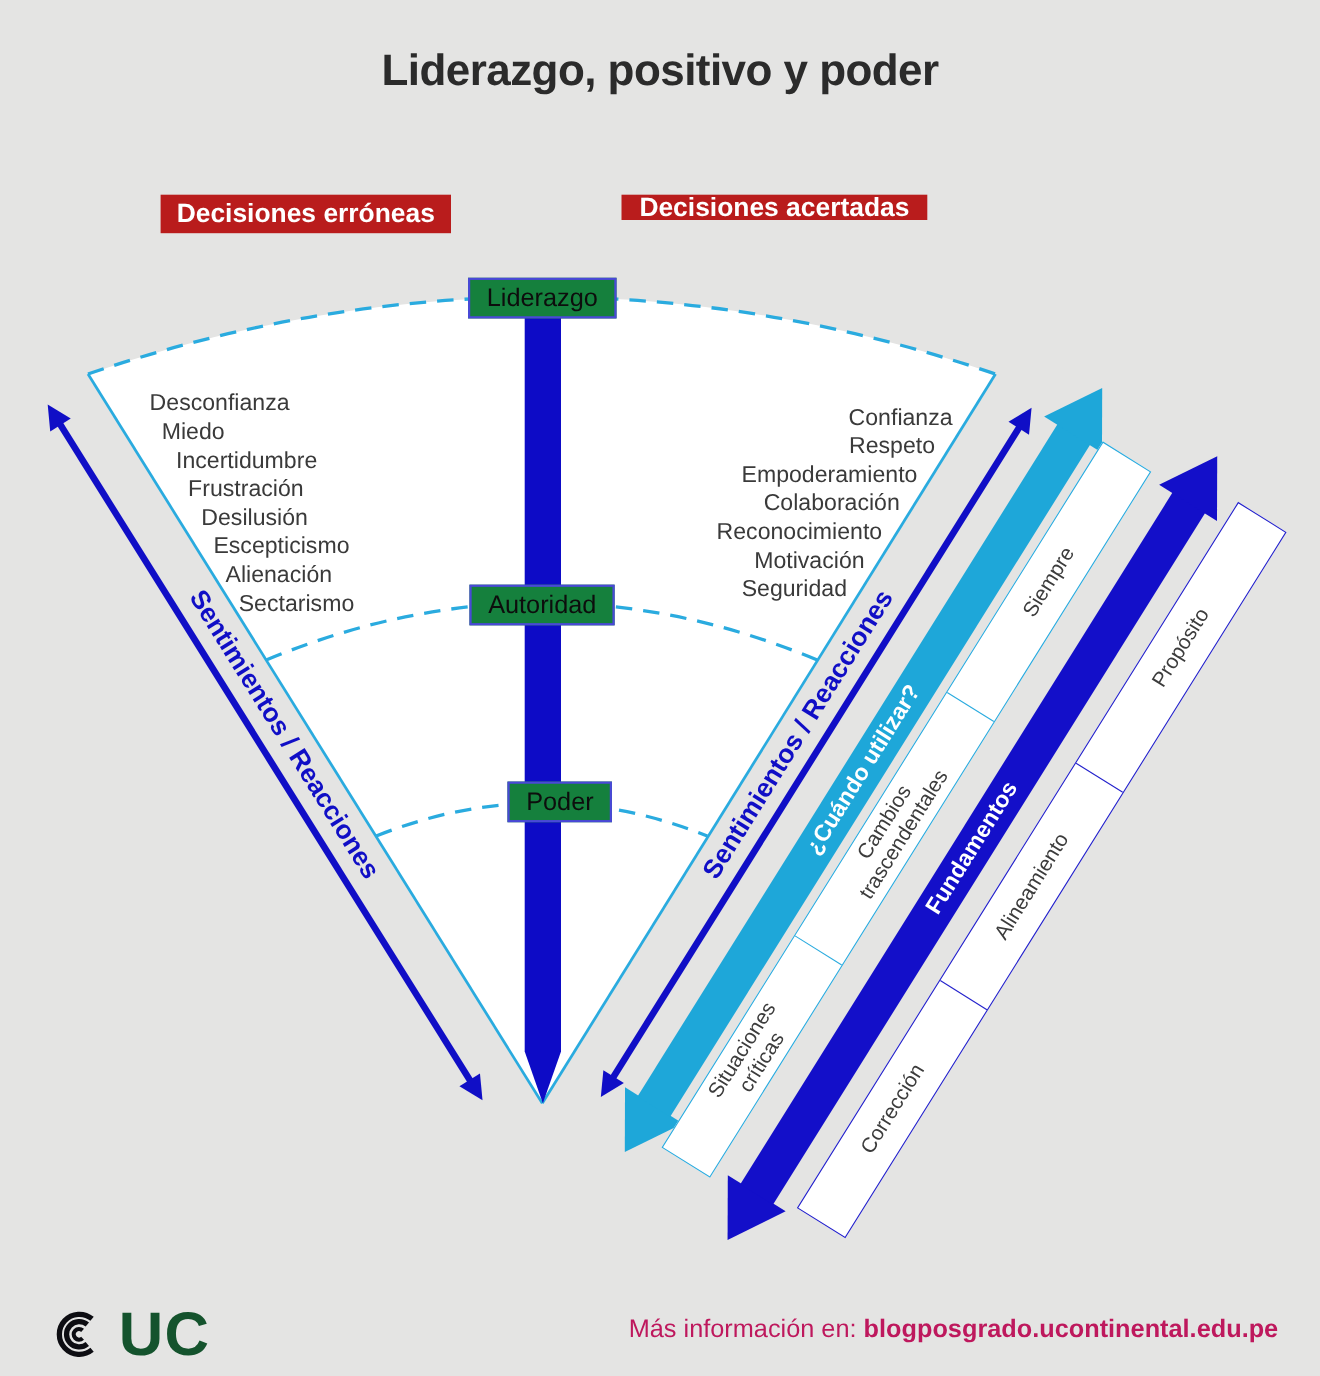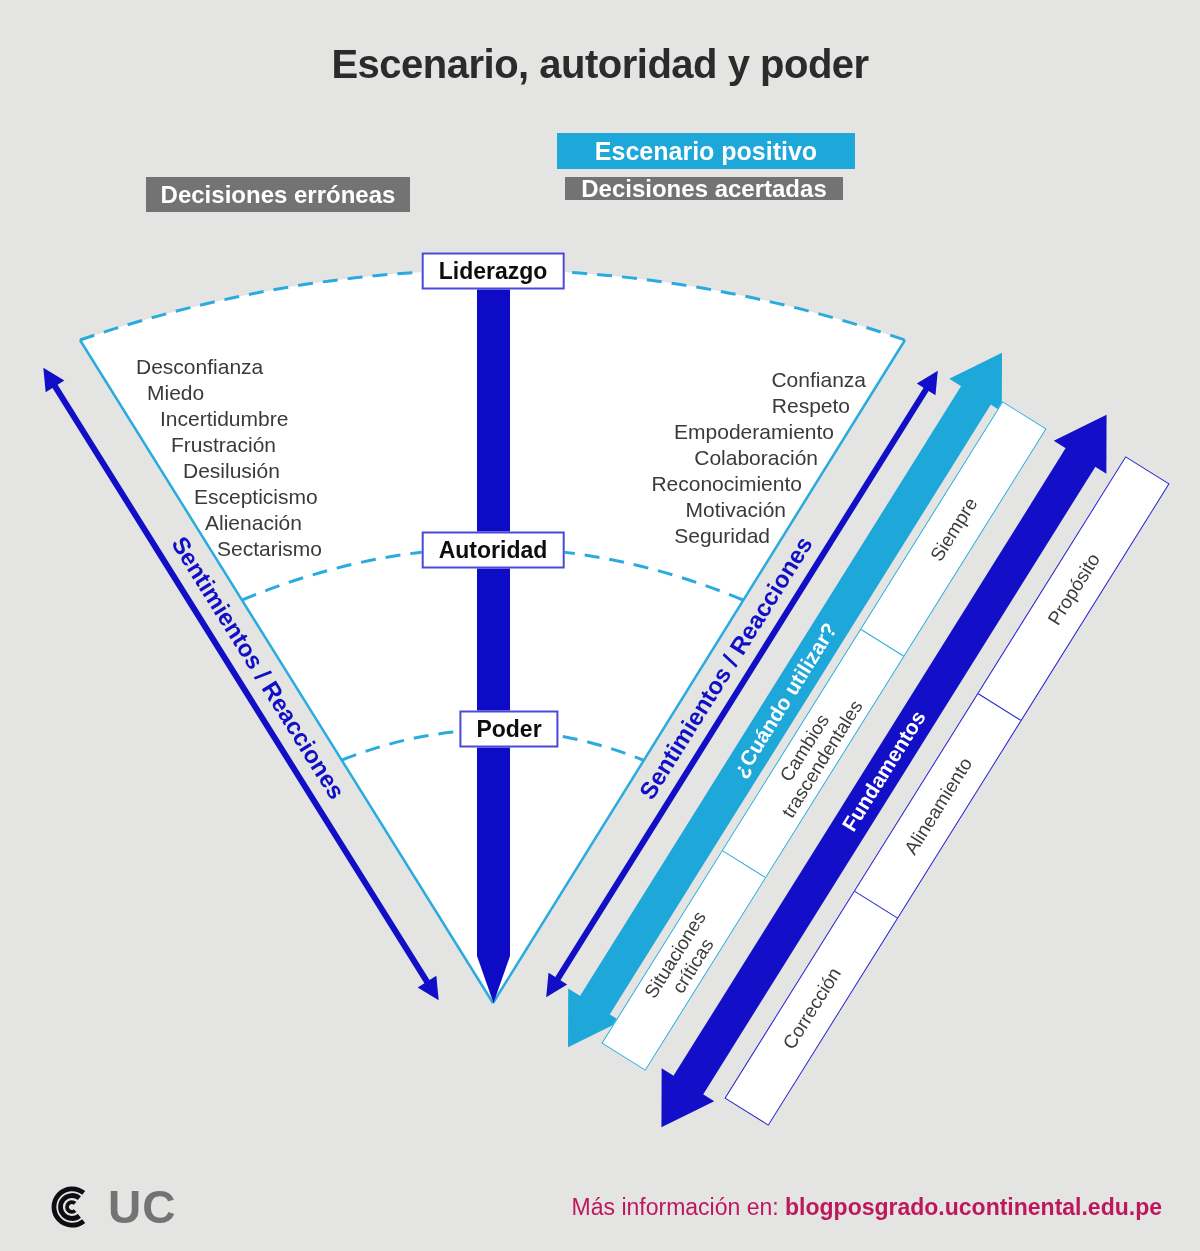--- a/index.html
+++ b/index.html
@@ -20,34 +20,34 @@
   
   .title{
     position:absolute; left:0; right:0; top:42px; text-align:center;
     font-size:40px; font-weight:700; color:var(--ink); letter-spacing:-0.5px;
   }
   .badge{
     position:absolute; display:flex; align-items:center; justify-content:center;
     color:#fff; font-weight:700; white-space:nowrap;
   }
   .badge.cyan{ background:var(--cyan); font-size:25px; }
-  .badge.dark{ background:#737373; font-size:24px; }
+  .badge.dark{ background:#b91c1c; font-size:24px; }
   .b-neg-light{ left:128px; top:133px; width:299px; height:36px; }
   .b-neg-dark { left:146px; top:177px; width:264px; height:35px; }
   .b-pos-light{ left:557px; top:133px; width:298px; height:36px; }
   .b-pos-dark { left:565px; top:177px; width:278px; height:23px; }
 
   
   svg.diagram{ position:absolute; left:0; top:0; z-index:1; }
 
   
   .axis-box{
-    position:absolute; z-index:4; background:#ffffff;
+    position:absolute; z-index:4; background:#15803d;
     border:2px solid var(--boxborder);
-    font-weight:700; font-size:23px; color:#0d0d0d;
+    font-weight:400; font-size:23px; color:#0d0d0d;
     padding:3px 15px; white-space:nowrap;
     transform:translate(-50%,-50%);
   }
 
   
   .feel-list{ position:absolute; z-index:3; font-size:21px; color:var(--listink); line-height:26px; }
   .feel-list div{ white-space:nowrap; }
   .list-left{ left:136px; top:354px; text-align:left; }
   .list-left div:nth-child(1){ margin-left:0; }
   .list-left div:nth-child(2){ margin-left:11px; }
@@ -107,36 +107,35 @@
   .thin-right { left:742px; top:684px; width:739px; }
   .cuando     { left:785px; top:700px; width:819px; }
   .fundam     { left:884px; top:771px; width:840px; }
   .strip-when { left:824px; top:736px; width:755px; height:50px; }
   .strip-fund { left:947px; top:791px; width:755px; height:50px; }
   .sent-left  { left:258px; top:668px; transform:translate(-50%,-50%) rotate(58deg); }
   .sent-right { left:726px; top:668px; transform:translate(-50%,-50%) rotate(-58deg); }
 
   
   .footer-logo{ position:absolute; left:46px; top:1180px; display:flex; align-items:center; gap:10px; z-index:3;}
-  .footer-logo .uc-text{ font-size:46px; font-weight:700; color:#737373; letter-spacing:1px; }
+  .footer-logo .uc-text{ font-size:56px; font-weight:700; color:#14532d; letter-spacing:1px; }
   .footer-info{
     position:absolute; right:38px; top:1194px; z-index:3;
     font-size:23px; color:#be185d; white-space:nowrap;
   }
   .footer-info b{ font-weight:700; }
 </style>
 </head>
 <body>
 
 <div class="canvas">
 
-  <div class="title">Escenario, autoridad y poder</div>
+  <div class="title">Liderazgo, positivo y poder</div>
 
   <div class="badge dark b-neg-dark">Decisiones erróneas</div>
-  <div class="badge cyan b-pos-light">Escenario positivo</div>
   <div class="badge dark b-pos-dark">Decisiones acertadas</div>
 
   <svg class="diagram" width="1200" height="1251" viewBox="0 0 1200 1251">
     <path d="M493,1003 L80,340 Q493,200 905,340 Z" fill="#ffffff" stroke="none"></path>
     <path d="M80,340 Q493,200 905,340" fill="none" stroke="#2aabdf" stroke-width="3" stroke-dasharray="15 10"></path>
     <path d="M80,340 L493,1003" fill="none" stroke="#2aabdf" stroke-width="2.5"></path>
     <path d="M905,340 L493,1003" fill="none" stroke="#2aabdf" stroke-width="2.5"></path>
     <path d="M242,600 Q493,496 743,600" fill="none" stroke="#2aabdf" stroke-width="3" stroke-dasharray="15 10"></path>
     <path d="M342,760 Q493,700 643,760" fill="none" stroke="#2aabdf" stroke-width="3" stroke-dasharray="15 10"></path>
     <polygon points="477,286 510,286 510,956 493.5,1003 477,956" fill="#0d0bc6"></polygon>

